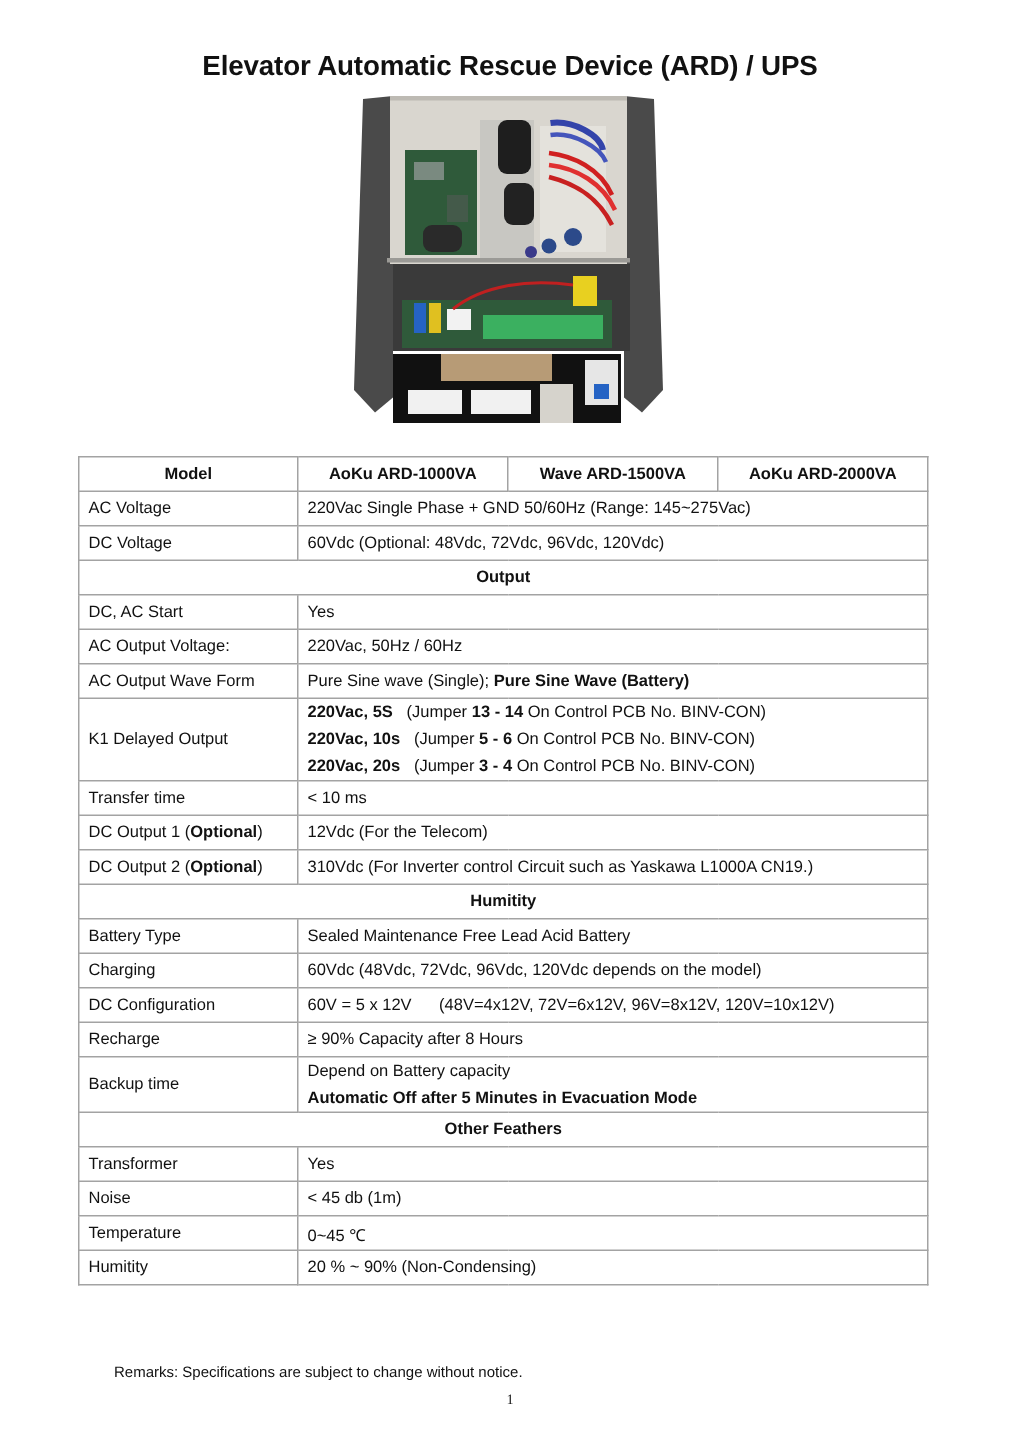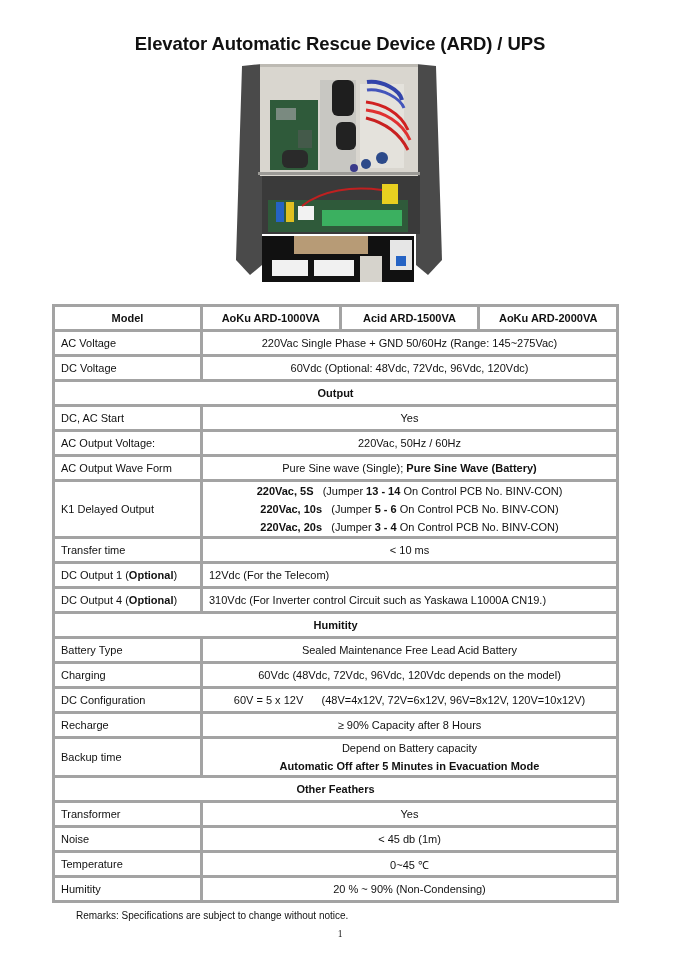--- a/index.html
+++ b/index.html
@@ -1,22 +1,22 @@
 <!DOCTYPE html>
 <html><head>
 <meta charset="utf-8">
 <style>
   html, body { margin: 0; padding: 0; background: #ffffff; }
   body { width: 680px; height: 962px; position: relative; overflow: hidden; font-family: "Liberation Sans", sans-serif; color: #111; }
   .title { position: absolute; top: 33px; left: 0; width: 680px; text-align: center; font-size: 18.5px; font-weight: bold; letter-spacing: -0.1px; }
   .photo { position: absolute; left: 232px; top: 60px; width: 214px; height: 232px; }
   .spec-table { position: absolute; left: 52px; top: 304px; width: 567px; border-collapse: collapse; table-layout: fixed; font-size: 11px; }
-  .spec-table td { border: 3px solid #a3a3a3; padding: 0 6px; height: 22px; vertical-align: middle; }
+  .spec-table td { border: 1px solid #a3a3a3; padding: 0 6px; height: 22px; vertical-align: middle; }
   .spec-table td.lbl { width: 133px; text-align: left; }
-  .spec-table td.val { text-align: center; }
+  .spec-table td.val { text-align: left; }
   .spec-table td.val.left { text-align: left; }
   .spec-table td.head { text-align: center; font-weight: bold; }
   .spec-table td.section { text-align: center; font-weight: bold; }
   .spec-table .multi div { line-height: 18px; }
   .spec-table .tall3 { height: 53px; }
   .spec-table .tall2 { height: 36px; }
   b { font-weight: bold; }
   .remarks { position: absolute; left: 76px; top: 910px; font-size: 10px; }
   .page-num { position: absolute; left: 0; width: 680px; top: 929px; text-align: center; font-family: "Liberation Serif", serif; font-size: 9.5px; }
 </style>
@@ -73,21 +73,21 @@
     <rect x="164" y="196" width="10" height="10" fill="#2563c4"></rect>
     <rect x="4" y="0" width="206" height="232" fill="none"></rect>
   </svg>
 </div>
 
 <table class="spec-table">
   <tbody>
       <tr>
     <td class="head lbl">Model</td>
     <td class="head">AoKu ARD-1000VA</td>
-    <td class="head">Acid ARD-1500VA</td>
+    <td class="head">Wave ARD-1500VA</td>
     <td class="head">AoKu ARD-2000VA</td>
   </tr>
 
   <tr>
     <td class="lbl">AC Voltage</td>
     <td class="val" colspan="3">220Vac Single Phase + GND 50/60Hz (Range: 145~275Vac)</td>
   </tr>
   <tr>
     <td class="lbl">DC Voltage</td>
     <td class="val" colspan="3">60Vdc (Optional: 48Vdc, 72Vdc, 96Vdc, 120Vdc)</td>
@@ -118,21 +118,21 @@
   </tr>
   <tr>
     <td class="lbl">Transfer time</td>
     <td class="val" colspan="3">&lt; 10 ms</td>
   </tr>
   <tr>
     <td class="lbl"><span>DC Output 1 (</span><b>Optional</b><span>)</span></td>
     <td class="val left" colspan="3">12Vdc (For the Telecom)</td>
   </tr>
   <tr>
-    <td class="lbl"><span>DC Output 4 (</span><b>Optional</b><span>)</span></td>
+    <td class="lbl"><span>DC Output 2 (</span><b>Optional</b><span>)</span></td>
     <td class="val left" colspan="3">310Vdc (For Inverter control Circuit such as Yaskawa L1000A CN19.)</td>
   </tr>
 
   <tr>
     <td class="section" colspan="4">Humitity</td>
   </tr>
   <tr>
     <td class="lbl">Battery Type</td>
     <td class="val" colspan="3">Sealed Maintenance Free Lead Acid Battery</td>
   </tr>

